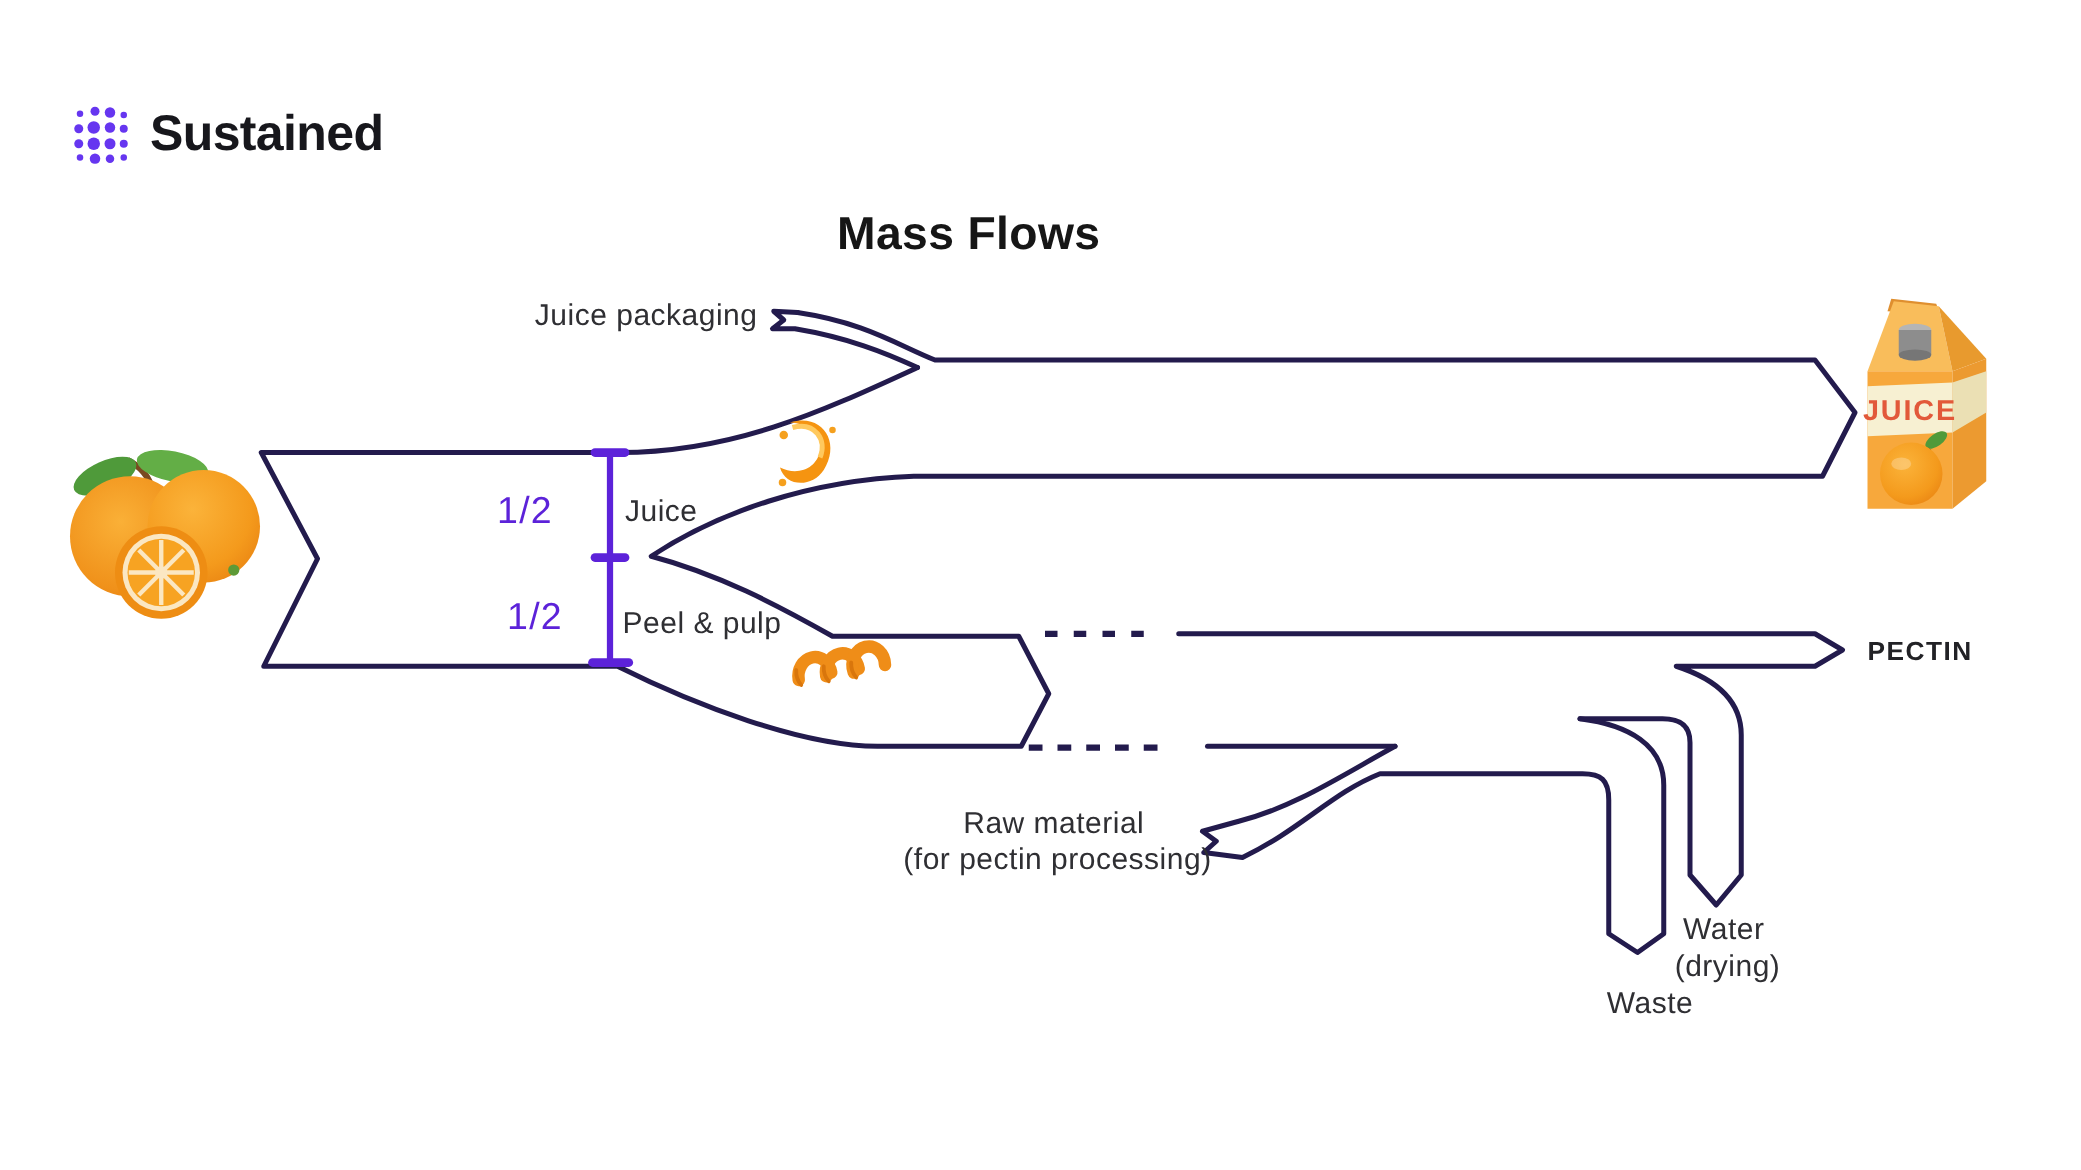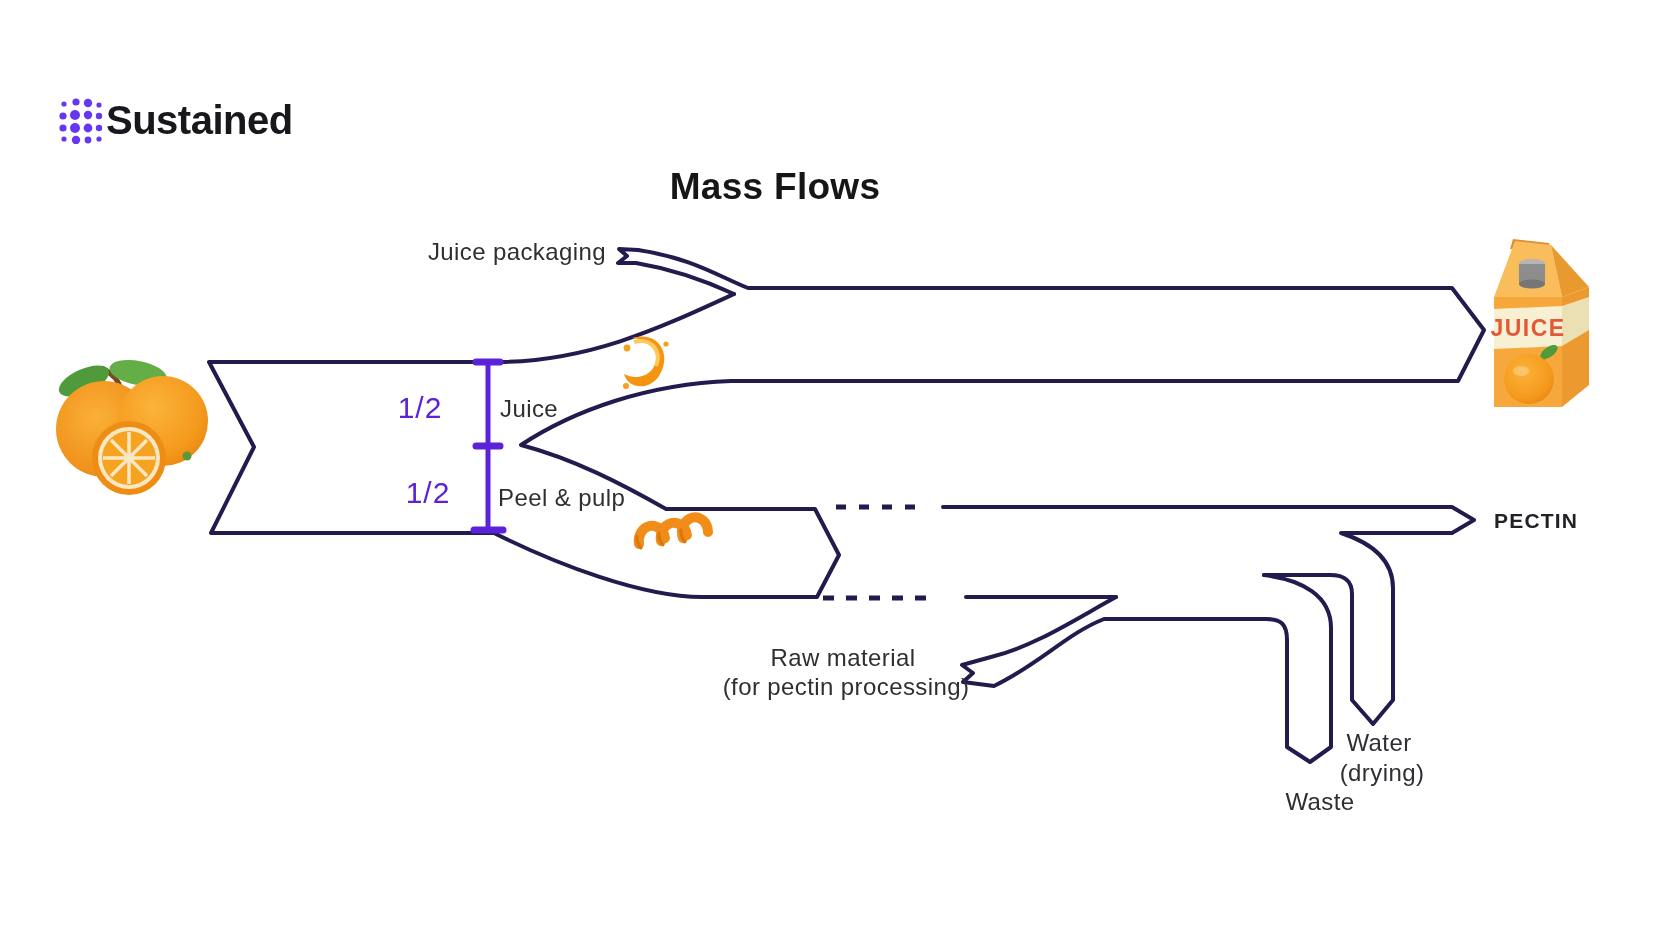--- a/index.html
+++ b/index.html
@@ -1,19 +1,19 @@
 <!DOCTYPE html>
 <html><head>
 <meta charset="utf-8">
 <style>
   html,body{margin:0;padding:0;background:#ffffff;}
   body{width:1665px;height:936px;position:relative;overflow:hidden;
        font-family:"Liberation Sans", sans-serif;}
   .stage{position:absolute;inset:0;}
-  .logo{position:absolute;left:58px;top:96px;display:flex;align-items:center;gap:2px;}
+  .logo{position:absolute;left:58px;top:83px;display:flex;align-items:center;gap:16px;}
   .logo-text{font-size:40px;font-weight:600;color:#17171c;letter-spacing:-0.5px;}
   svg text{font-family:"Liberation Sans", sans-serif;}
   .flow{stroke:#231b4d;stroke-width:4;fill:none;stroke-linecap:round;stroke-linejoin:round;}
   .flow-dash{stroke:#231b4d;stroke-width:5;fill:none;}
   .bracket{stroke:#5c22d9;stroke-width:5;fill:none;stroke-linecap:round;}
   .bracket-tick{stroke:#5c22d9;stroke-width:7;fill:none;stroke-linecap:round;}
   .lbl{fill:#2f2f33;font-size:24px;letter-spacing:0.4px;}
   .lbl-frac{fill:#5c22d9;font-size:30px;font-weight:500;letter-spacing:1px;}
   .title-text{fill:#161616;font-size:37px;font-weight:700;letter-spacing:0.3px;}
   .pectin-text{fill:#222226;font-size:21px;font-weight:600;letter-spacing:1.2px;}

